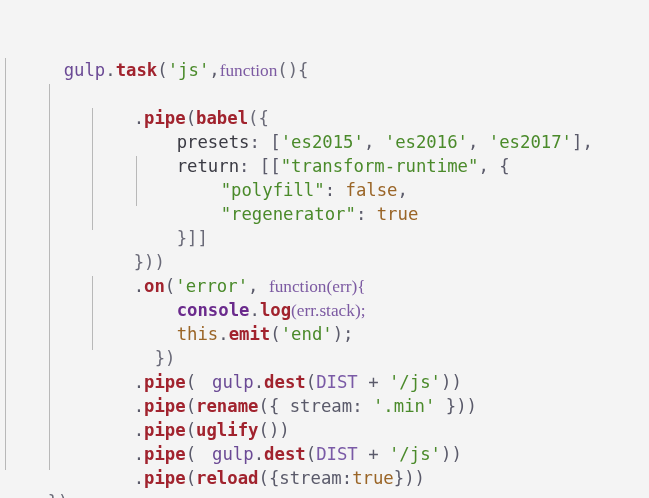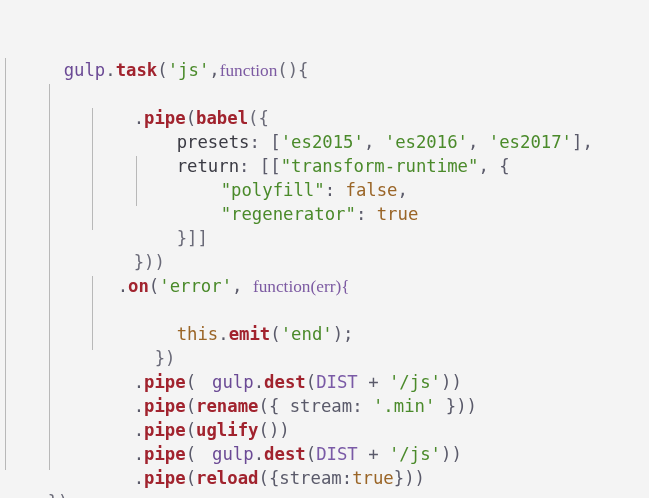--- a/index.html
+++ b/index.html
@@ -78,24 +78,27 @@
   </div>
 
   <div class="line" style="top:202px; left:135px;">
     <span class="tok-brace">}]]</span>
   </div>
 
   <div class="line" style="top:226px; left:92px;">
     <span class="tok-brace">}))</span>
   </div>
 
-  <div class="line" style="top:250px; left:76px;">
+  <div class="line" style="top:250px; left:92px;">
     <span class="tok-punc">.</span><span class="tok-method">on</span><span class="tok-punc">(</span><span class="tok-str">'error'</span><span class="tok-punc">, </span><span class="tok-fn">function</span><span class="tok-fn">(err){</span>
   </div>
 
+  <div class="line" style="top:274px; left:135px;">
+    <span class="tok-console">console</span><span class="tok-punc">.</span><span class="tok-method">log</span><span class="tok-fn">(err.stack);</span>
+  </div>
 
   <div class="line" style="top:298px; left:135px;text-align:center;">
     <span class="tok-this">this</span><span class="tok-punc">.</span><span class="tok-method">emit</span><span class="tok-punc">(</span><span class="tok-str">'end'</span><span class="tok-punc">);</span>
   </div>
 
   <div class="line" style="top:322px; left:113px;">
     <span class="tok-brace">})</span>
   </div>
 
   <div class="line" style="top:346px; left:92px;">

